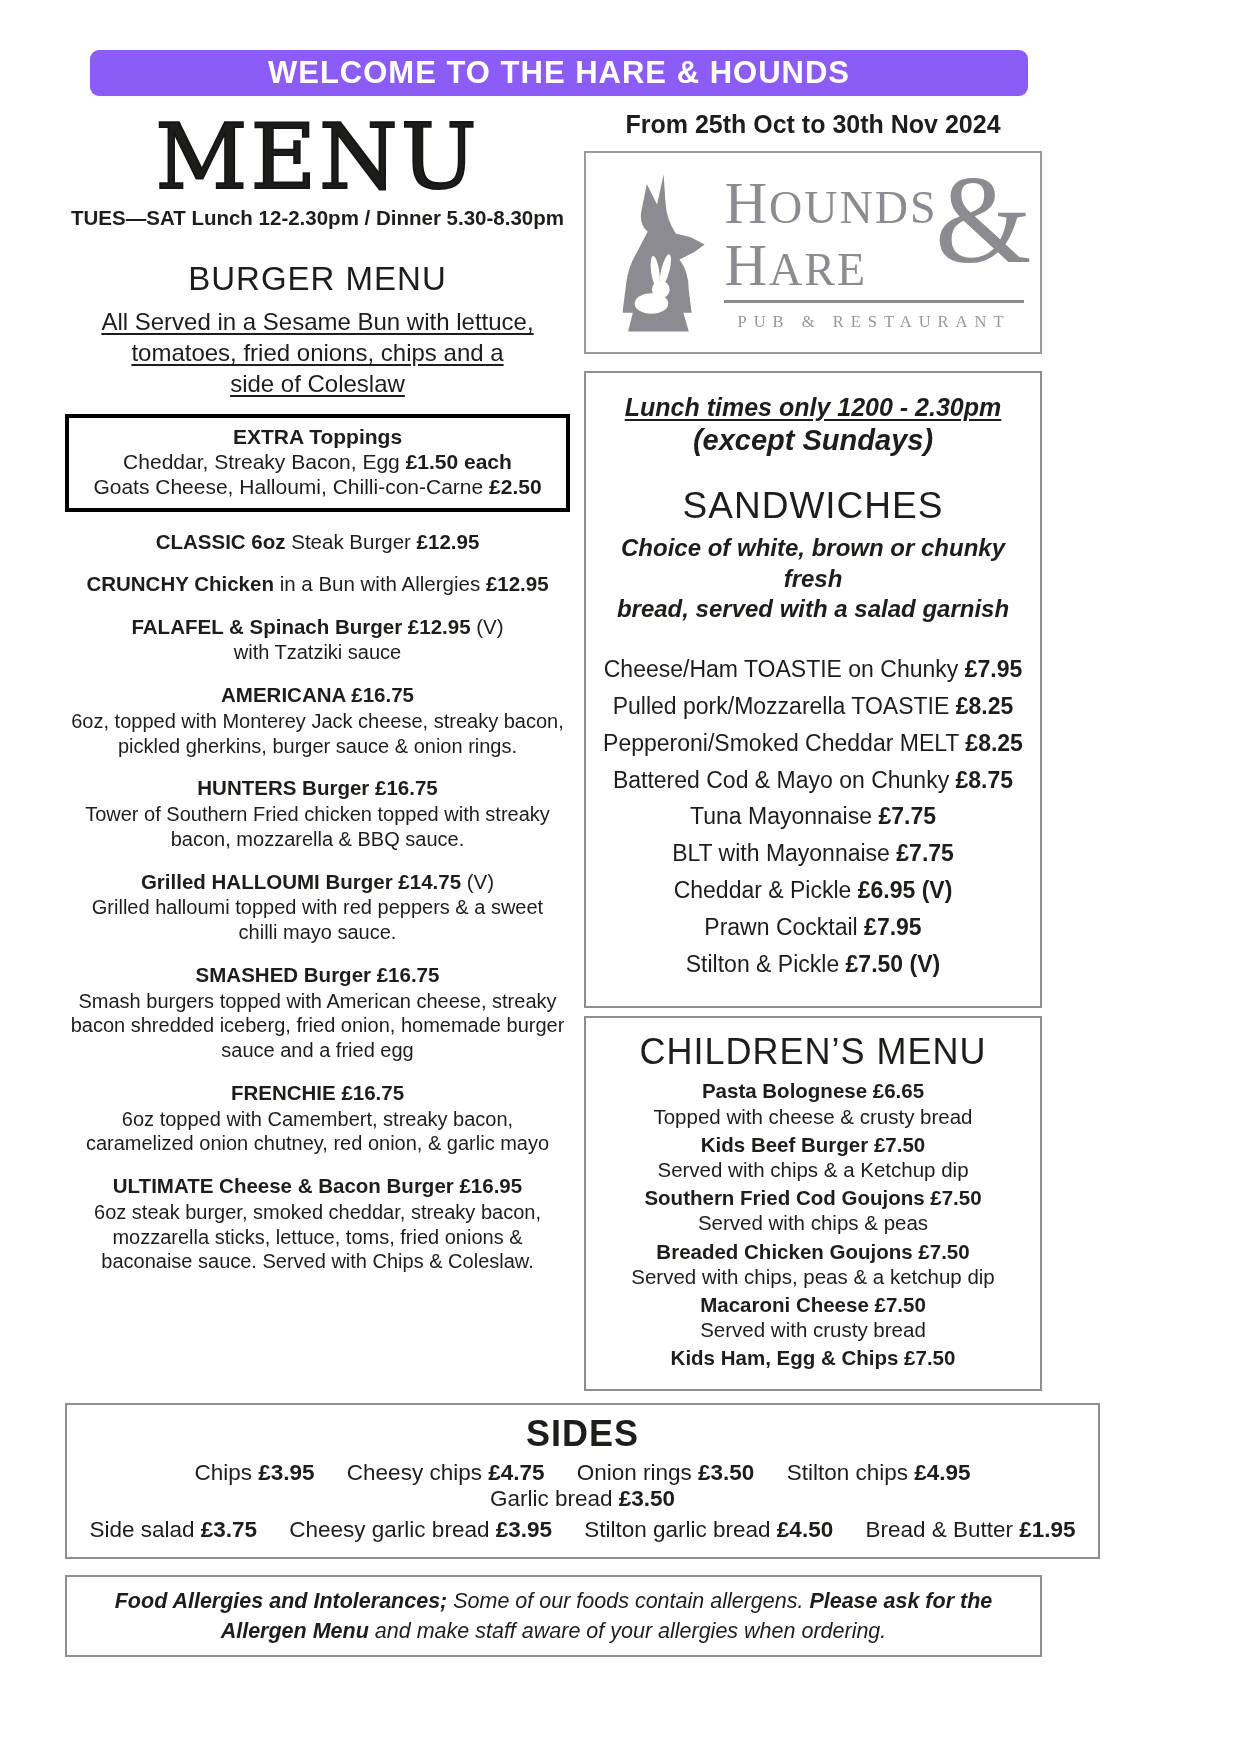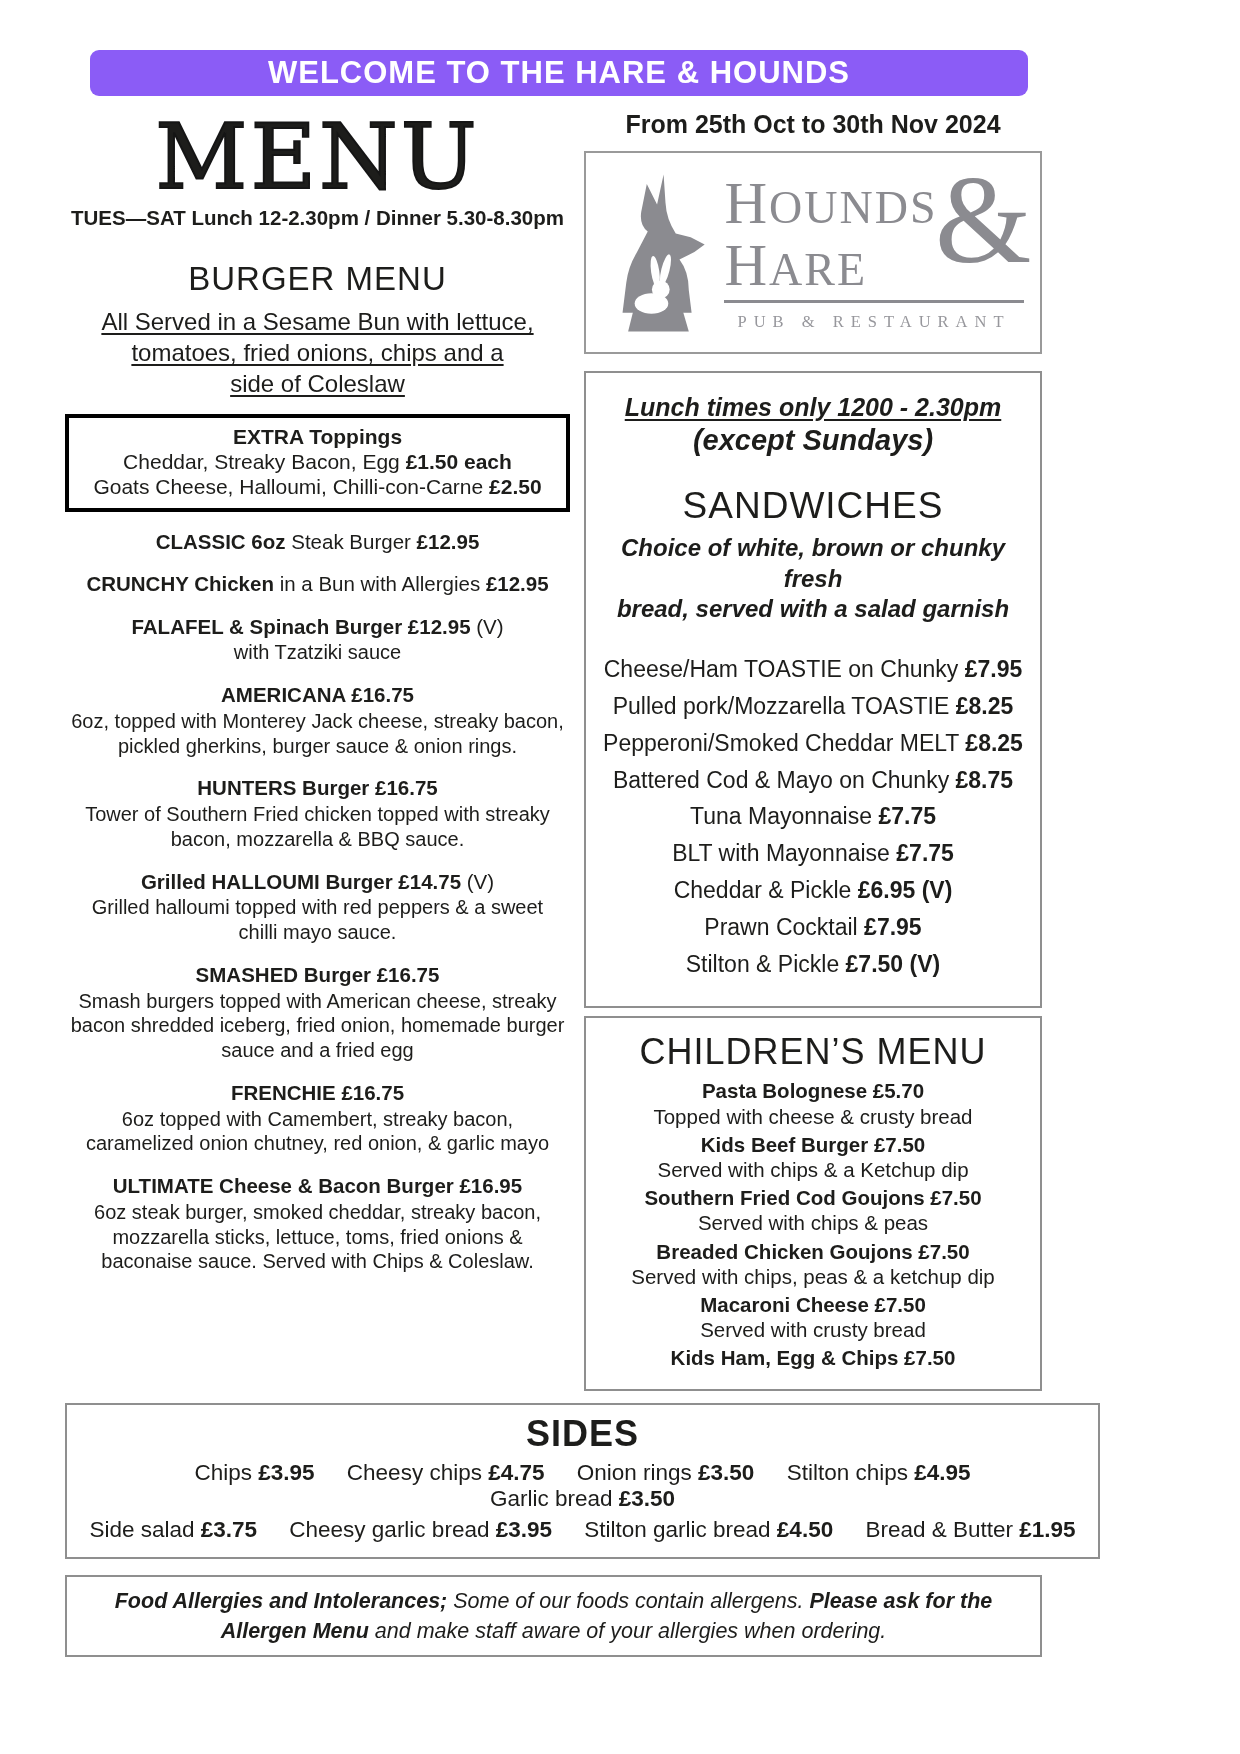--- a/index.html
+++ b/index.html
@@ -184,21 +184,21 @@
         <div><span>BLT with Mayonnaise </span><span class="b">£7.75</span><span class="b"></span></div>
         <div><span>Cheddar &amp; Pickle </span><span class="b">£6.95</span><span class="b"> (V)</span></div>
         <div><span>Prawn Cocktail </span><span class="b">£7.95</span><span class="b"></span></div>
         <div><span>Stilton &amp; Pickle </span><span class="b">£7.50</span><span class="b"> (V)</span></div>
       </div>
     </div>
 
     <div class="child-box">
       <div class="child-title">CHILDREN’S MENU</div>
       <div class="child-items">
-        <div class="cn">Pasta Bolognese  £5.70</div>
+        <div class="cn">Pasta Bolognese  £6.65</div>
         <div class="cd d">Topped with cheese &amp; crusty bread</div>
         <div class="cn">Kids Beef Burger £7.50</div>
         <div class="cd d">Served with chips &amp; a Ketchup dip</div>
         <div class="cn">Southern Fried Cod Goujons £7.50</div>
         <div class="cd d">Served with chips &amp; peas</div>
         <div class="cn">Breaded Chicken Goujons £7.50</div>
         <div class="cd d">Served with chips, peas &amp; a ketchup dip</div>
         <div class="cn">Macaroni Cheese £7.50</div>
         <div class="cd d">Served with crusty bread</div>
         <div class="cn">Kids Ham, Egg &amp; Chips £7.50</div>

